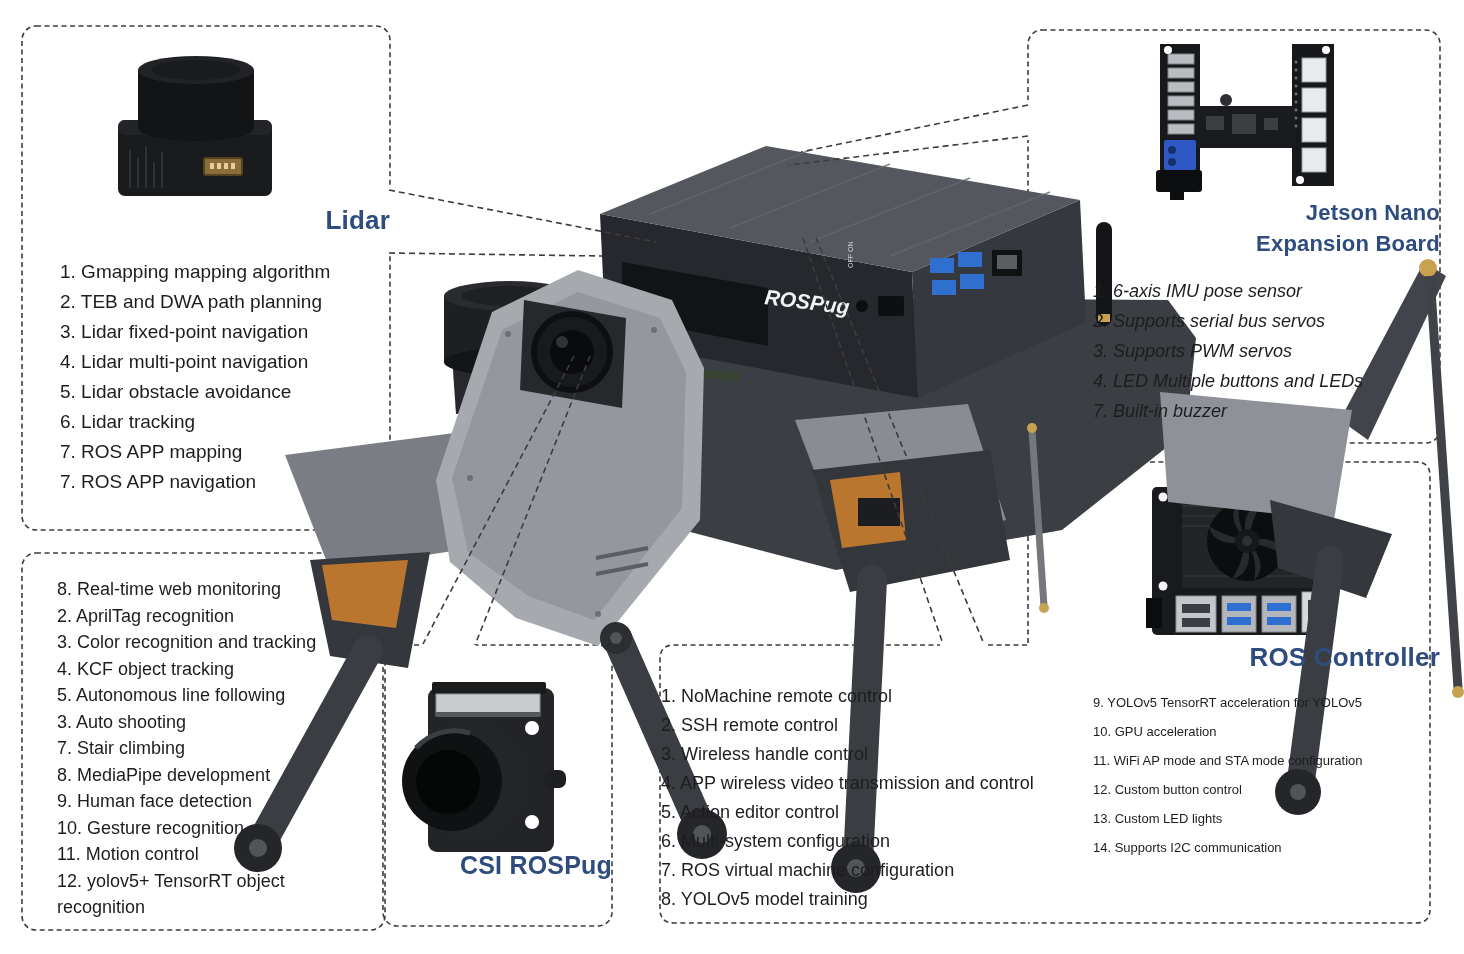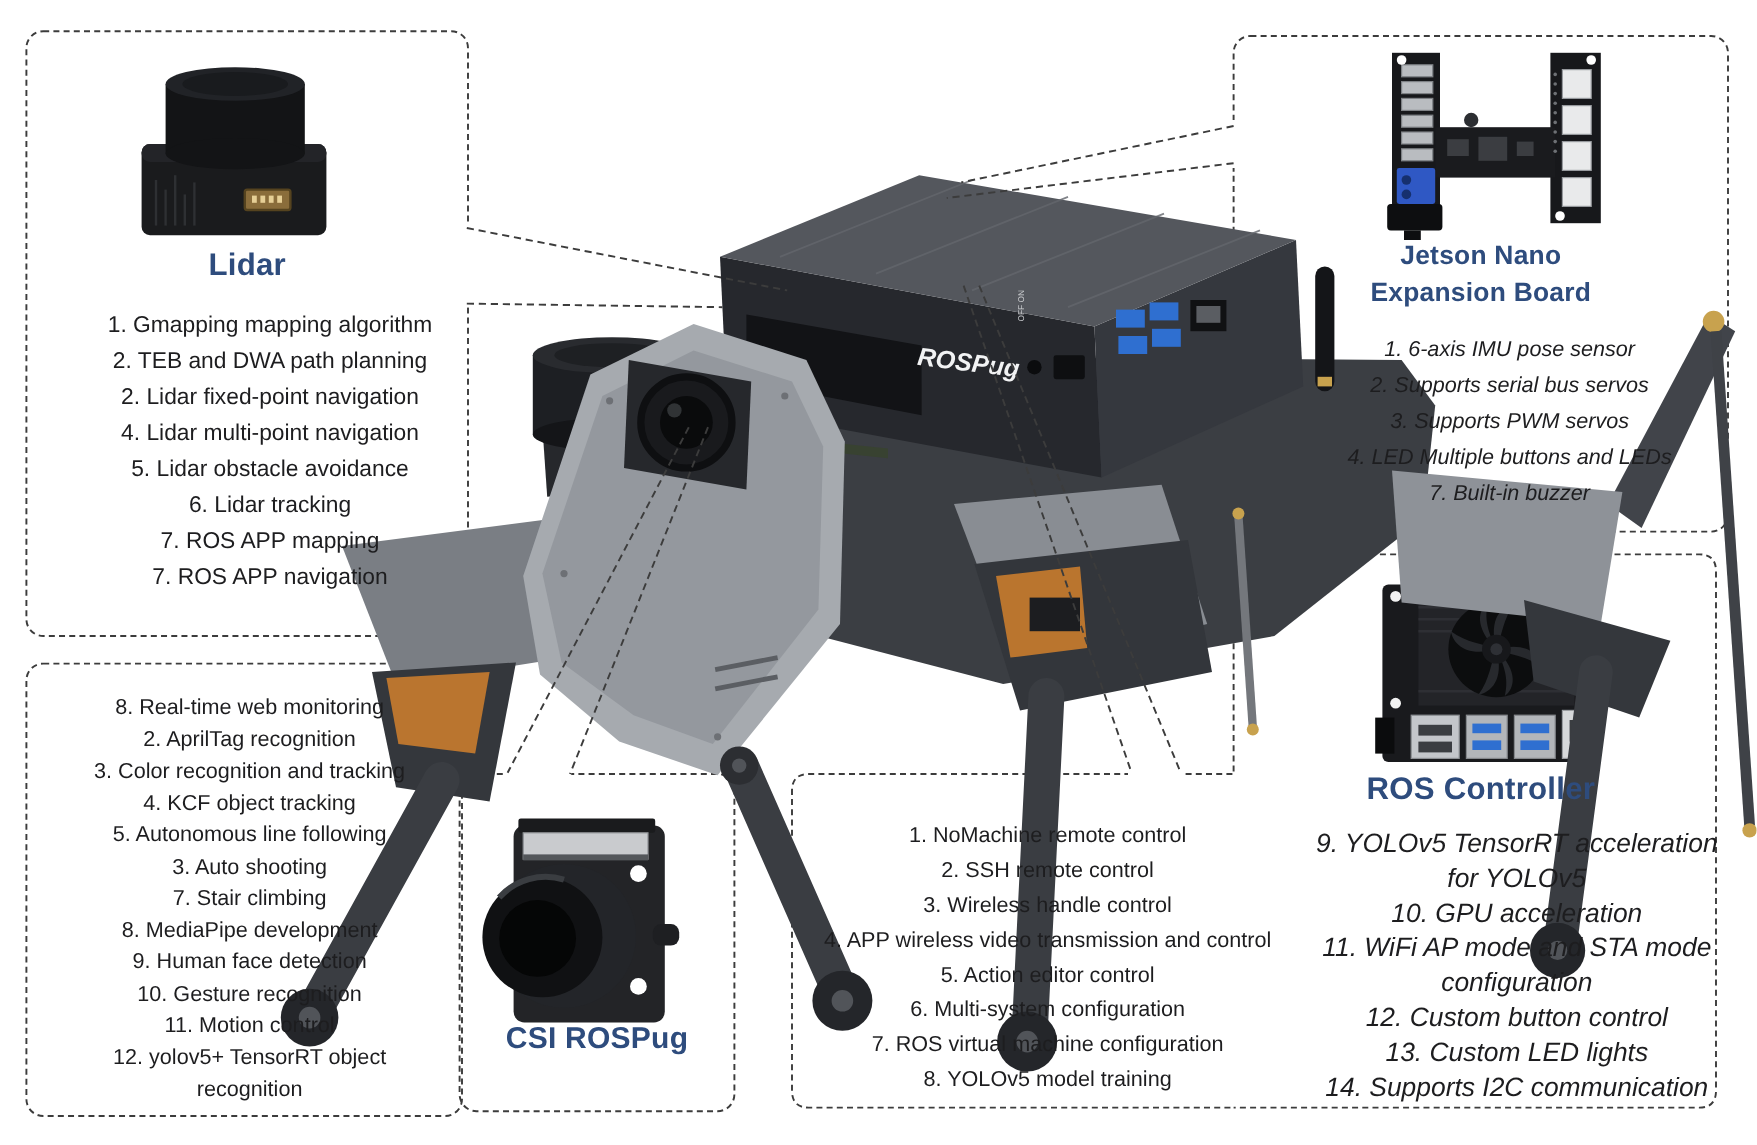--- a/index.html
+++ b/index.html
@@ -1,27 +1,27 @@
 <!DOCTYPE html>
 <html><head>
 <meta charset="utf-8">
 <style>
   html,body{margin:0;padding:0;background:#ffffff;}
   #stage{position:relative;width:1464px;height:954px;background:#ffffff;overflow:hidden;
          font-family:"Liberation Sans",sans-serif;color:#1d1d1f;}
   #diagram{position:absolute;left:0;top:0;}
-  .abs{position:absolute;text-align:center;}
-  .panel-title{font-weight:bold;color:#2e4c7d;text-align:center;letter-spacing:0.2px;}
+  .abs{position:absolute;}
+  .panel-title{font-weight:bold;color:#2e4c7d;text-align:right;letter-spacing:0.2px;}
   .feature-list{color:#1d1d1f;}
   .feature-list .li{white-space:normal;}
   .fs-lidar{font-size:19px;line-height:30px;}
   .fs-vision{font-size:18px;line-height:26.5px;}
   .fs-control{font-size:18px;line-height:29px;}
   .fs-jetson{font-size:18px;line-height:30px;}
-  .fs-ros{font-size:22px;line-height:29px;font-style:italic;}
+  .fs-ros{font-size:13px;line-height:29px;}
 </style>
 </head>
 <body>
 
 <div id="stage">
 
 <svg id="diagram" width="1464" height="954" viewBox="0 0 1464 954">
 
   <g fill="none" stroke="#3c3c3c" stroke-width="1.6" stroke-dasharray="5 3.5">
     <rect x="22" y="26" width="368" height="504" rx="14"></rect>
@@ -291,21 +291,21 @@
     <line x1="590" y1="356" x2="475" y2="645"></line>
     <line x1="803" y1="238" x2="943" y2="644"></line>
     <line x1="816" y1="238" x2="984" y2="644"></line>
   </g>
 </svg>
 
   <div class="abs panel-title" style="left:22px;top:205px;width:368px;font-size:26px;">Lidar</div>
   <div class="abs feature-list fs-lidar" style="left:60px;top:257px;width:330px;">
       <div class="li">1.  Gmapping mapping algorithm</div>
       <div class="li">2. TEB and DWA path planning</div>
-      <div class="li">2. Lidar fixed-point navigation</div>
+      <div class="li">3. Lidar fixed-point navigation</div>
       <div class="li">4. Lidar multi-point navigation</div>
       <div class="li">5. Lidar obstacle avoidance</div>
       <div class="li">6. Lidar tracking</div>
       <div class="li">7. ROS APP mapping</div>
       <div class="li">7. ROS APP navigation</div>
     </div>
 
   <div class="abs feature-list fs-vision" style="left:57px;top:576px;width:302px;">
       <div class="li">8. Real-time web monitoring</div>
       <div class="li">2. AprilTag recognition</div>

